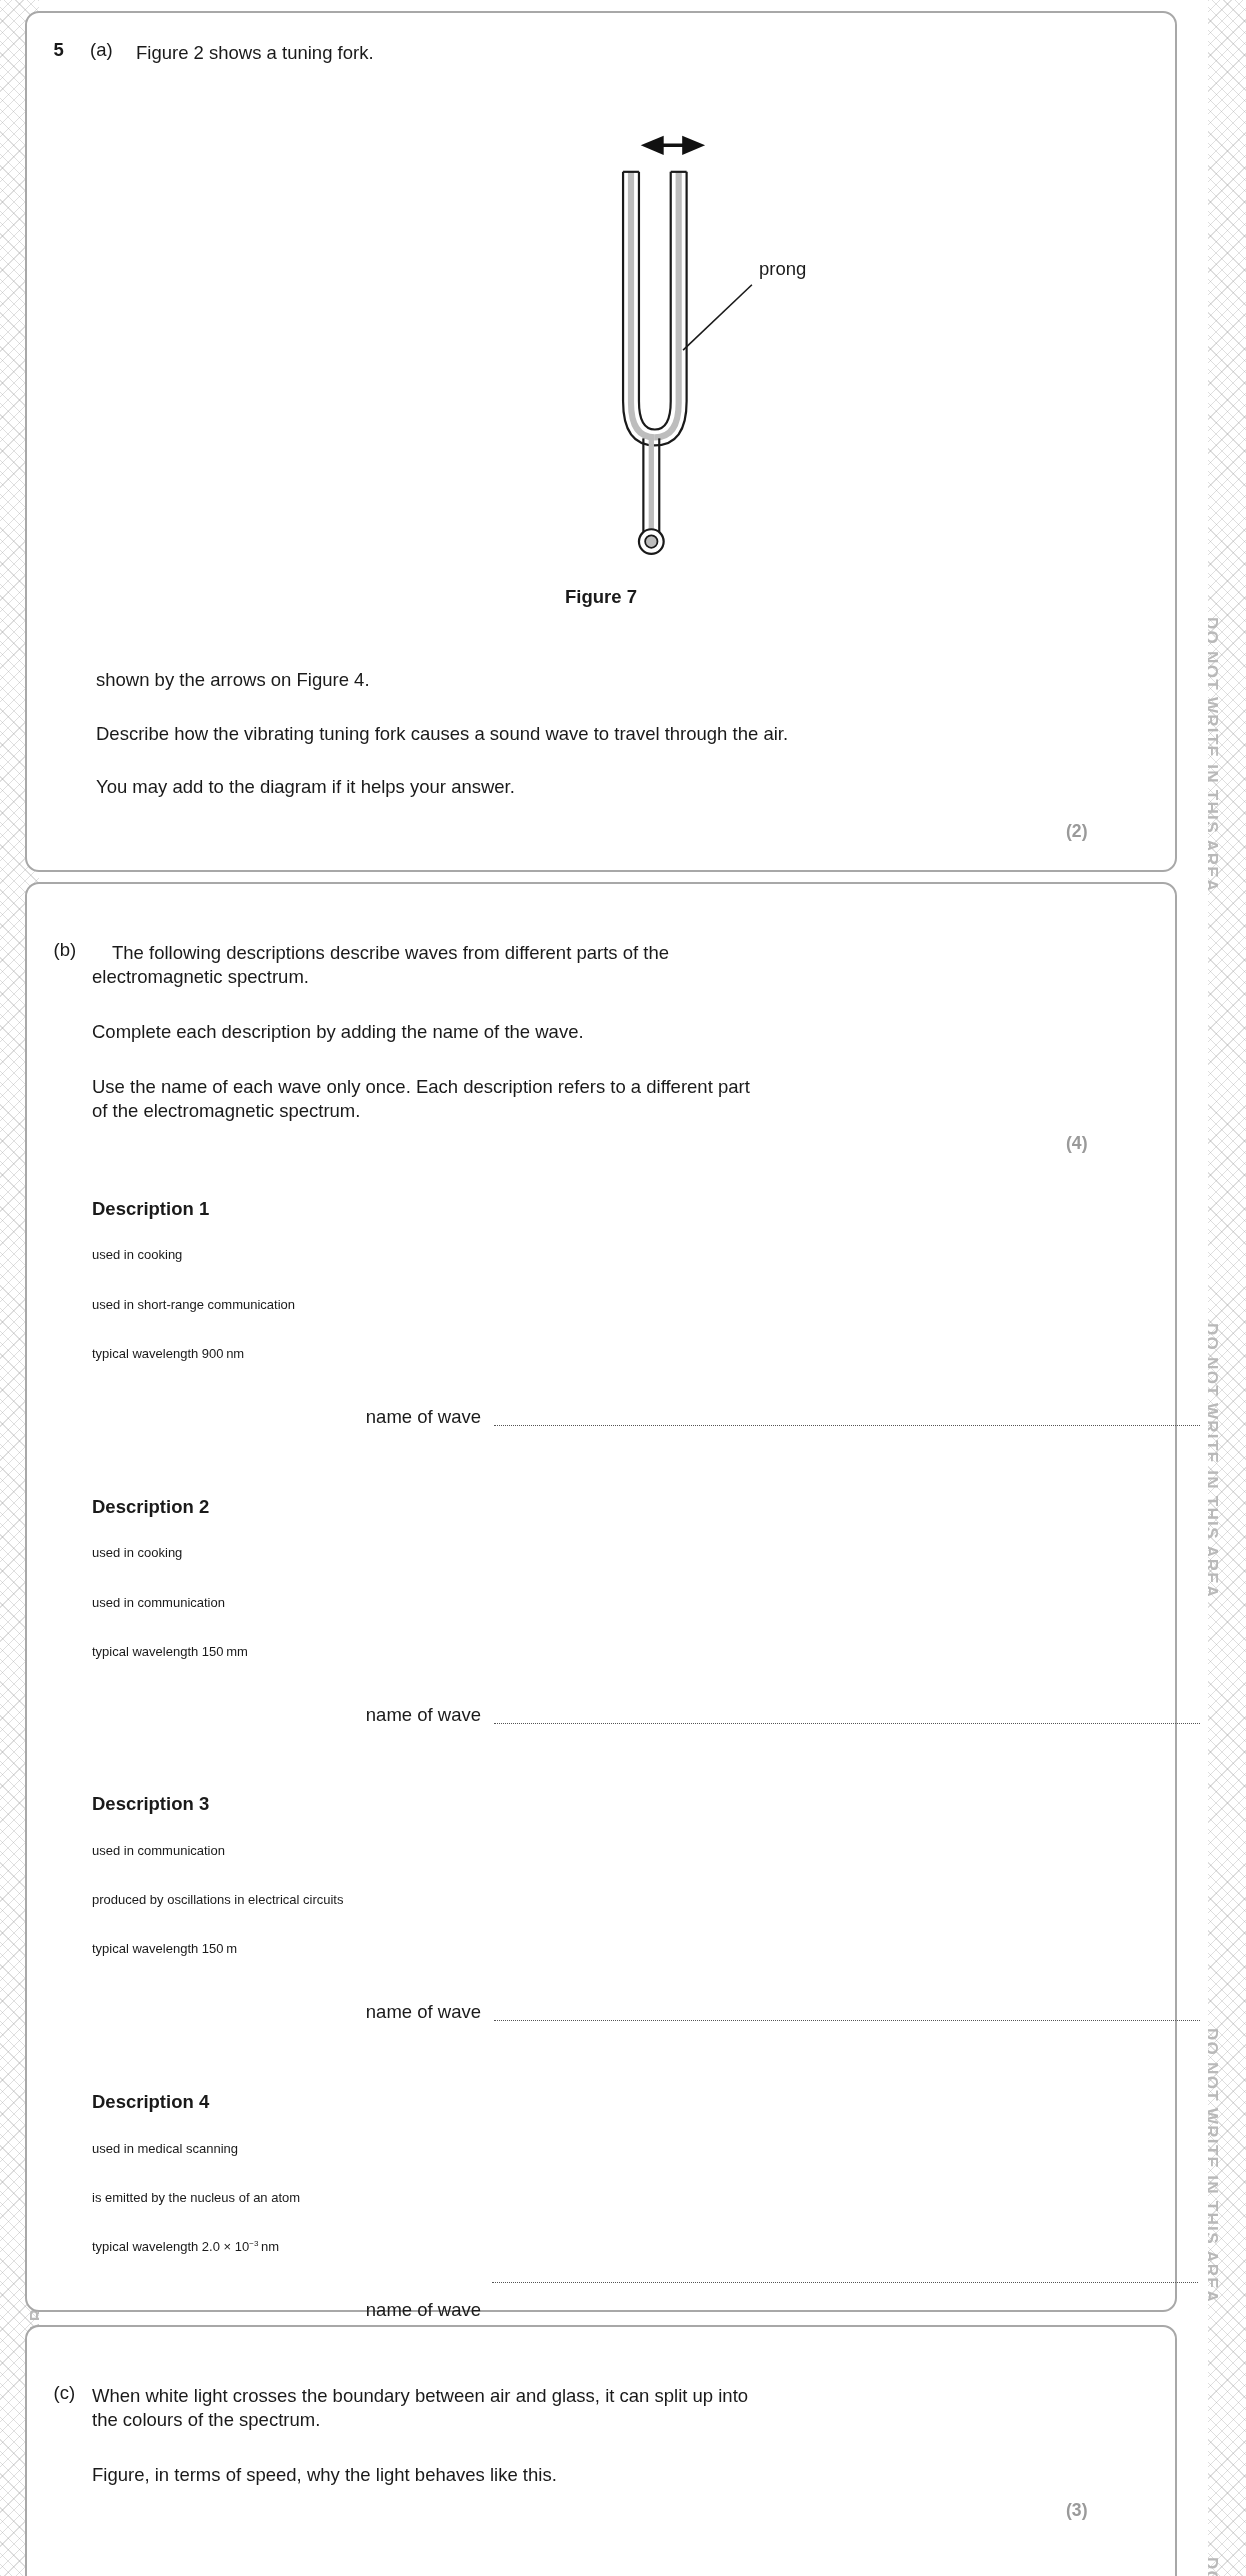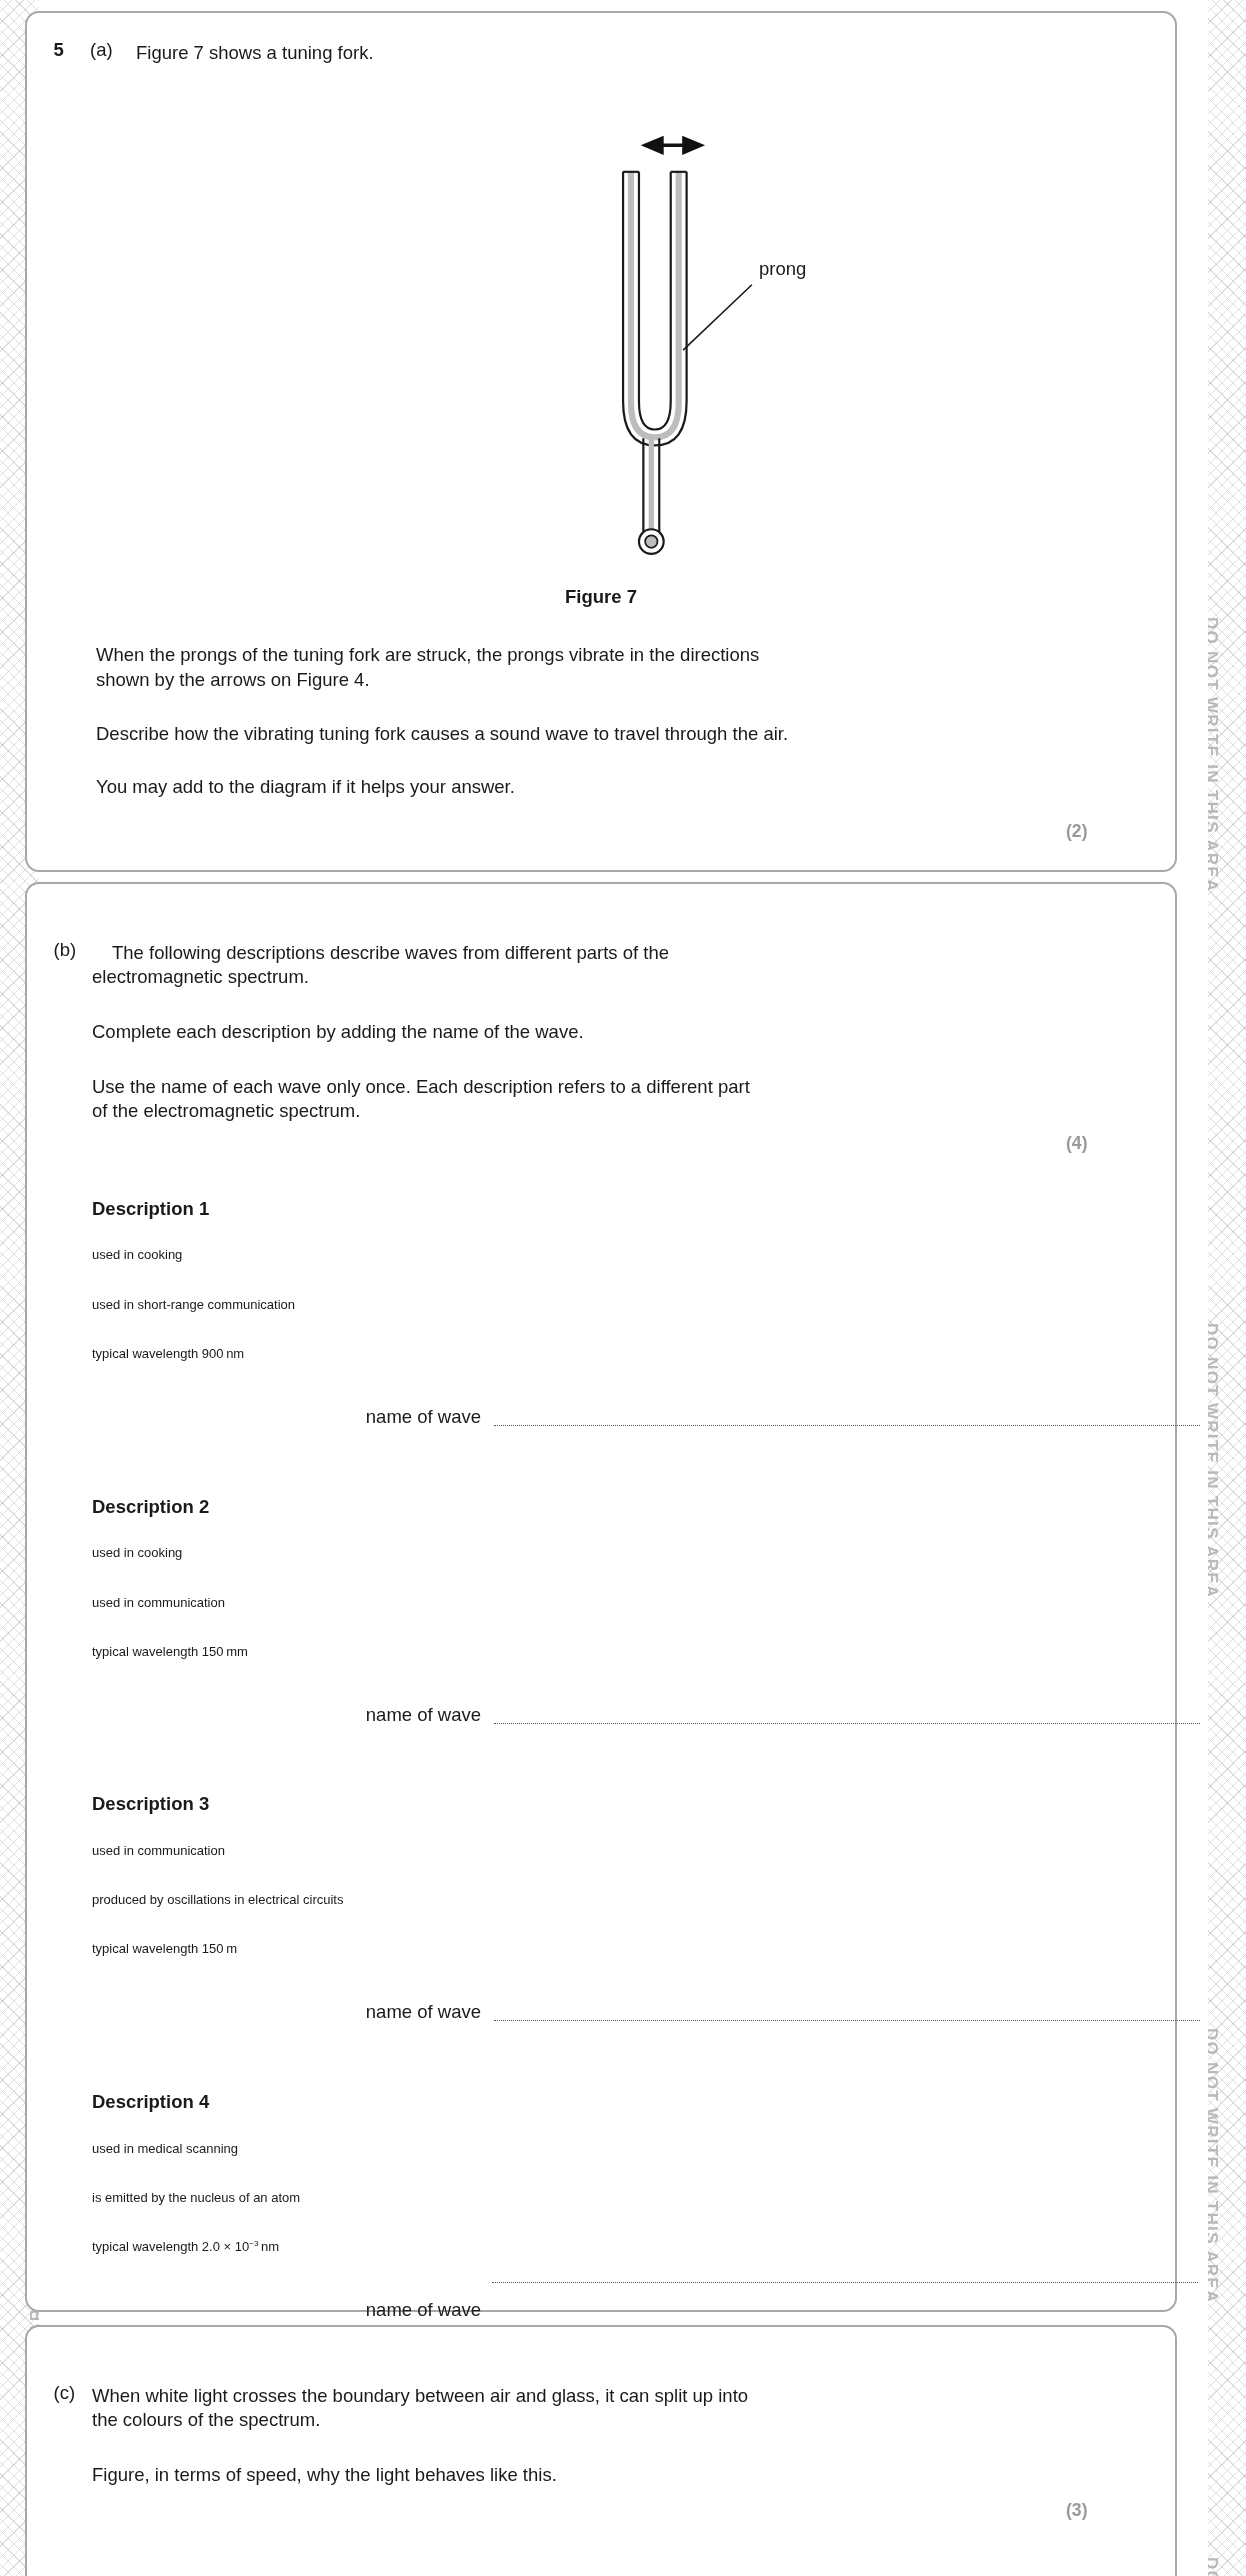--- a/index.html
+++ b/index.html
@@ -137,21 +137,21 @@
   <div class="margin-text mt-a">DO NOT WRITE IN THIS AREA</div>
   <div class="margin-text mt-b">DO NOT WRITE IN THIS AREA</div>
   <div class="margin-text mt-c">DO NOT WRITE IN THIS AREA</div>
   <div class="margin-text mt-d">DO NOT WRITE IN THIS AREA</div>
 </div>
 
 <div class="panel" id="panel-a">
 
   <div class="q-num" style="top:26.5px;">5</div>
   <div class="part-label" style="left:63px; top:26.5px;">(a)</div>
-  <div class="body-text" style="left:109px; top:26.5px;">Figure 7 shows a tuning fork.</div>
+  <div class="body-text" style="left:109px; top:26.5px;">Figure 2 shows a tuning fork.</div>
 
   <div id="fork-figure">
     <svg width="353" height="459" viewBox="0 0 400 520" xmlns="http://www.w3.org/2000/svg">
 
       <g>
         <line x1="105" y1="40" x2="160" y2="40" stroke="#111" stroke-width="4"></line>
         <polygon points="96,40 122,29 122,51" fill="#111"></polygon>
         <polygon points="169,40 143,29 143,51" fill="#111"></polygon>
       </g>
 
@@ -173,21 +173,20 @@
       <circle cx="108" cy="489" r="14" fill="#ffffff" stroke="#1a1a1a" stroke-width="2.5"></circle>
       <circle cx="108" cy="489" r="7" fill="#bdbdbd" stroke="#1a1a1a" stroke-width="2"></circle>
 
       <line x1="144" y1="272" x2="222" y2="198" stroke="#1a1a1a" stroke-width="1.8"></line>
     </svg>
     <div style="position:absolute; left:203px; top:148px; font-size:18.5px;">prong</div>
   </div>
 
   <div class="fig-caption" style="left:0; top:573px; width:100%;">Figure 7</div>
 
-  <div class="body-text" style="left:69px; top:628px;">When the prongs of the tuning fork are struck, the prongs vibrate in the directions</div>
   <div class="body-text" style="left:69px; top:653px;">shown by the arrows on Figure 4.</div>
   <div class="body-text" style="left:69px; top:707px;">Describe how the vibrating tuning fork causes a sound wave to travel through the air.</div>
   <div class="body-text" style="left:69px; top:760px;">You may add to the diagram if it helps your answer.</div>
 
   <div class="marks" style="left:1039px; top:808px;">(2)</div>
 </div>
 
 <div class="panel" id="panel-b">
 
   <div class="part-label" style="left:26.5px; top:55px;">(b)</div>

